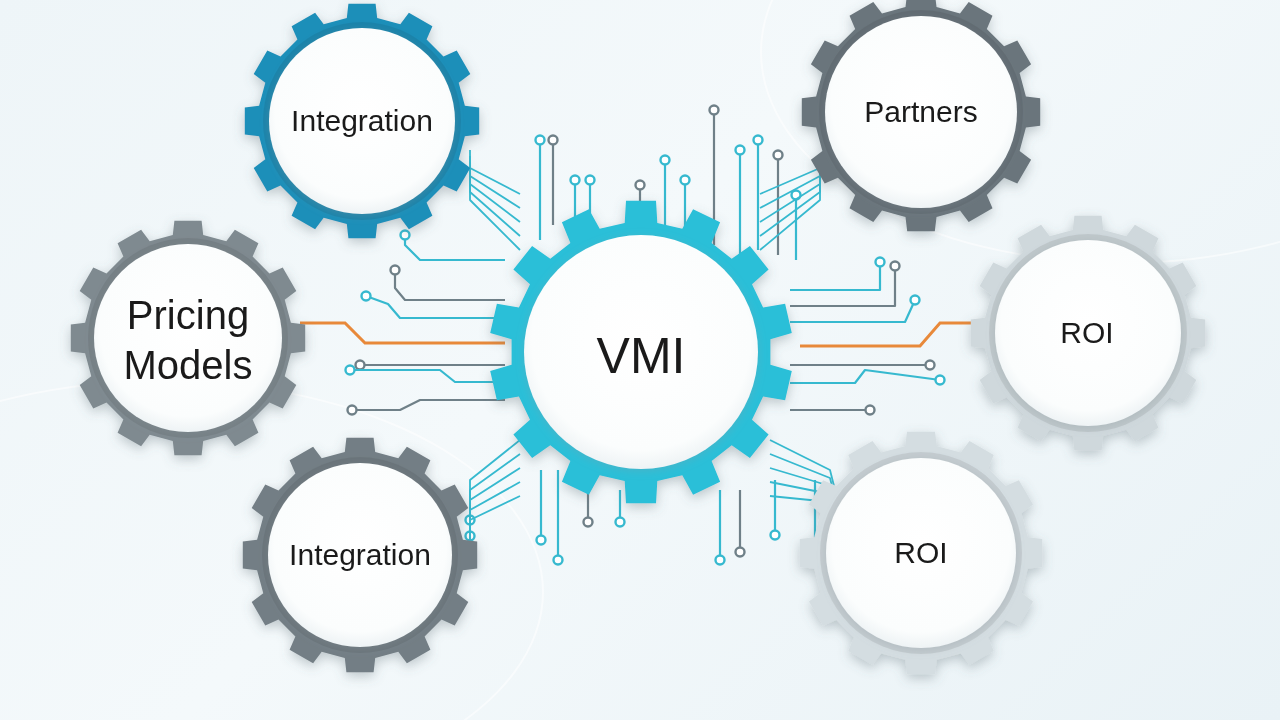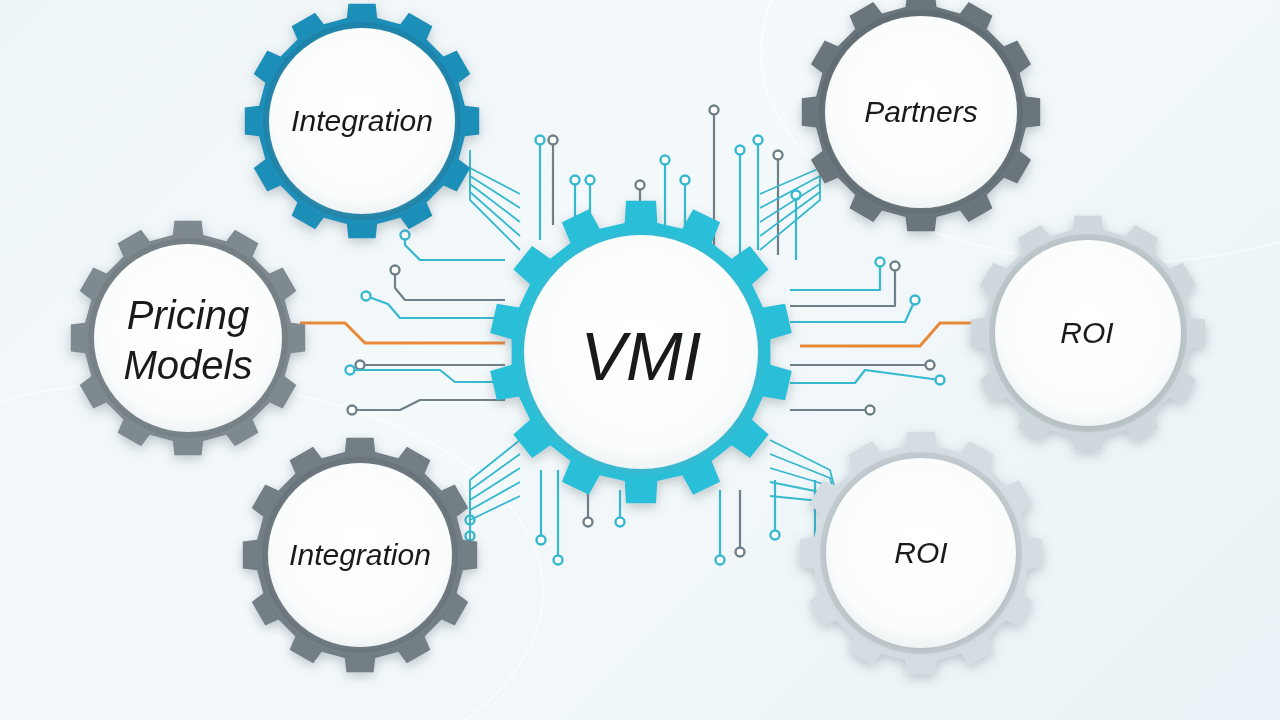--- a/index.html
+++ b/index.html
@@ -6,21 +6,21 @@
   body {
     width: 1280px; height: 720px; overflow: hidden;
     background: linear-gradient(135deg, #eef5f8 0%, #f4f9fb 45%, #e9f2f6 100%);
     font-family: "Liberation Sans", "DejaVu Sans", sans-serif;
     position: relative;
   }
   #stage { position: absolute; left: 0; top: 0; width: 1280px; height: 720px; }
   .gear-label {
     position: absolute; transform: translate(-50%, -50%);
     text-align: center; color: #1a1a1a; line-height: 1.25;
-    white-space: pre-line; pointer-events: none; font-style: italic;
+    white-space: pre-line; pointer-events: none;
   }
   .bg-swirl { position: absolute; border-radius: 50%; border: 2px solid rgba(255,255,255,0.55); }
 </style>
 </head>
 <body>
 
 <div id="stage">
   <div class="bg-swirl" style="left:-220px;top:380px;width:760px;height:420px;"></div>
   <div class="bg-swirl" style="left:760px;top:-160px;width:720px;height:420px;"></div>
 
@@ -164,21 +164,21 @@
           <circle cx="1088" cy="333" r="93" fill="url(#discGrad)" filter="url(#soft)"></circle>
         </g>
         <g>
           <path d="M905.2,446.2L907.0,431.8L935.0,431.8L936.8,446.2L960.8,452.6L969.5,441.0L993.7,455.1L988.1,468.4L1005.6,485.9L1018.9,480.3L1033.0,504.5L1021.4,513.2L1027.8,537.2L1042.2,539.0L1042.2,567.0L1027.8,568.8L1021.4,592.8L1033.0,601.5L1018.9,625.7L1005.6,620.1L988.1,637.6L993.7,650.9L969.5,665.0L960.8,653.4L936.8,659.8L935.0,674.2L907.0,674.2L905.2,659.8L881.2,653.4L872.5,665.0L848.3,650.9L853.9,637.6L836.4,620.1L823.1,625.7L809.0,601.5L820.6,592.8L814.2,568.8L799.8,567.0L799.8,539.0L814.2,537.2L820.6,513.2L809.0,504.5L823.1,480.3L836.4,485.9L853.9,468.4L848.3,455.1L872.5,441.0L881.2,452.6Z" fill="#d4dde1" filter="url(#shadow)"></path>
           <circle cx="921" cy="553" r="101" fill="rgba(0,0,0,0.08)"></circle>
           <circle cx="921" cy="553" r="95" fill="url(#discGrad)" filter="url(#soft)"></circle>
         </g>
       </g>
   </svg>
 
-  <div class="gear-label" style="left:641px;top:356px;font-size:68px;">VMI</div>
+  <div class="gear-label" style="left:641px;top:356px;font-size:50px;">VMI</div>
 
   <div class="gear-label" style="left:362px;top:121px;font-size:30px;">Integration</div>
   <div class="gear-label" style="left:188px;top:340px;font-size:40px;">Pricing
 Models</div>
   <div class="gear-label" style="left:360px;top:555px;font-size:30px;">Integration</div>
   <div class="gear-label" style="left:921px;top:112px;font-size:30px;text-align:right;">Partners</div>
   <div class="gear-label" style="left:1087px;top:333px;font-size:30px;">ROI</div>
   <div class="gear-label" style="left:921px;top:553px;font-size:30px;">ROI</div>
 </div>
 

